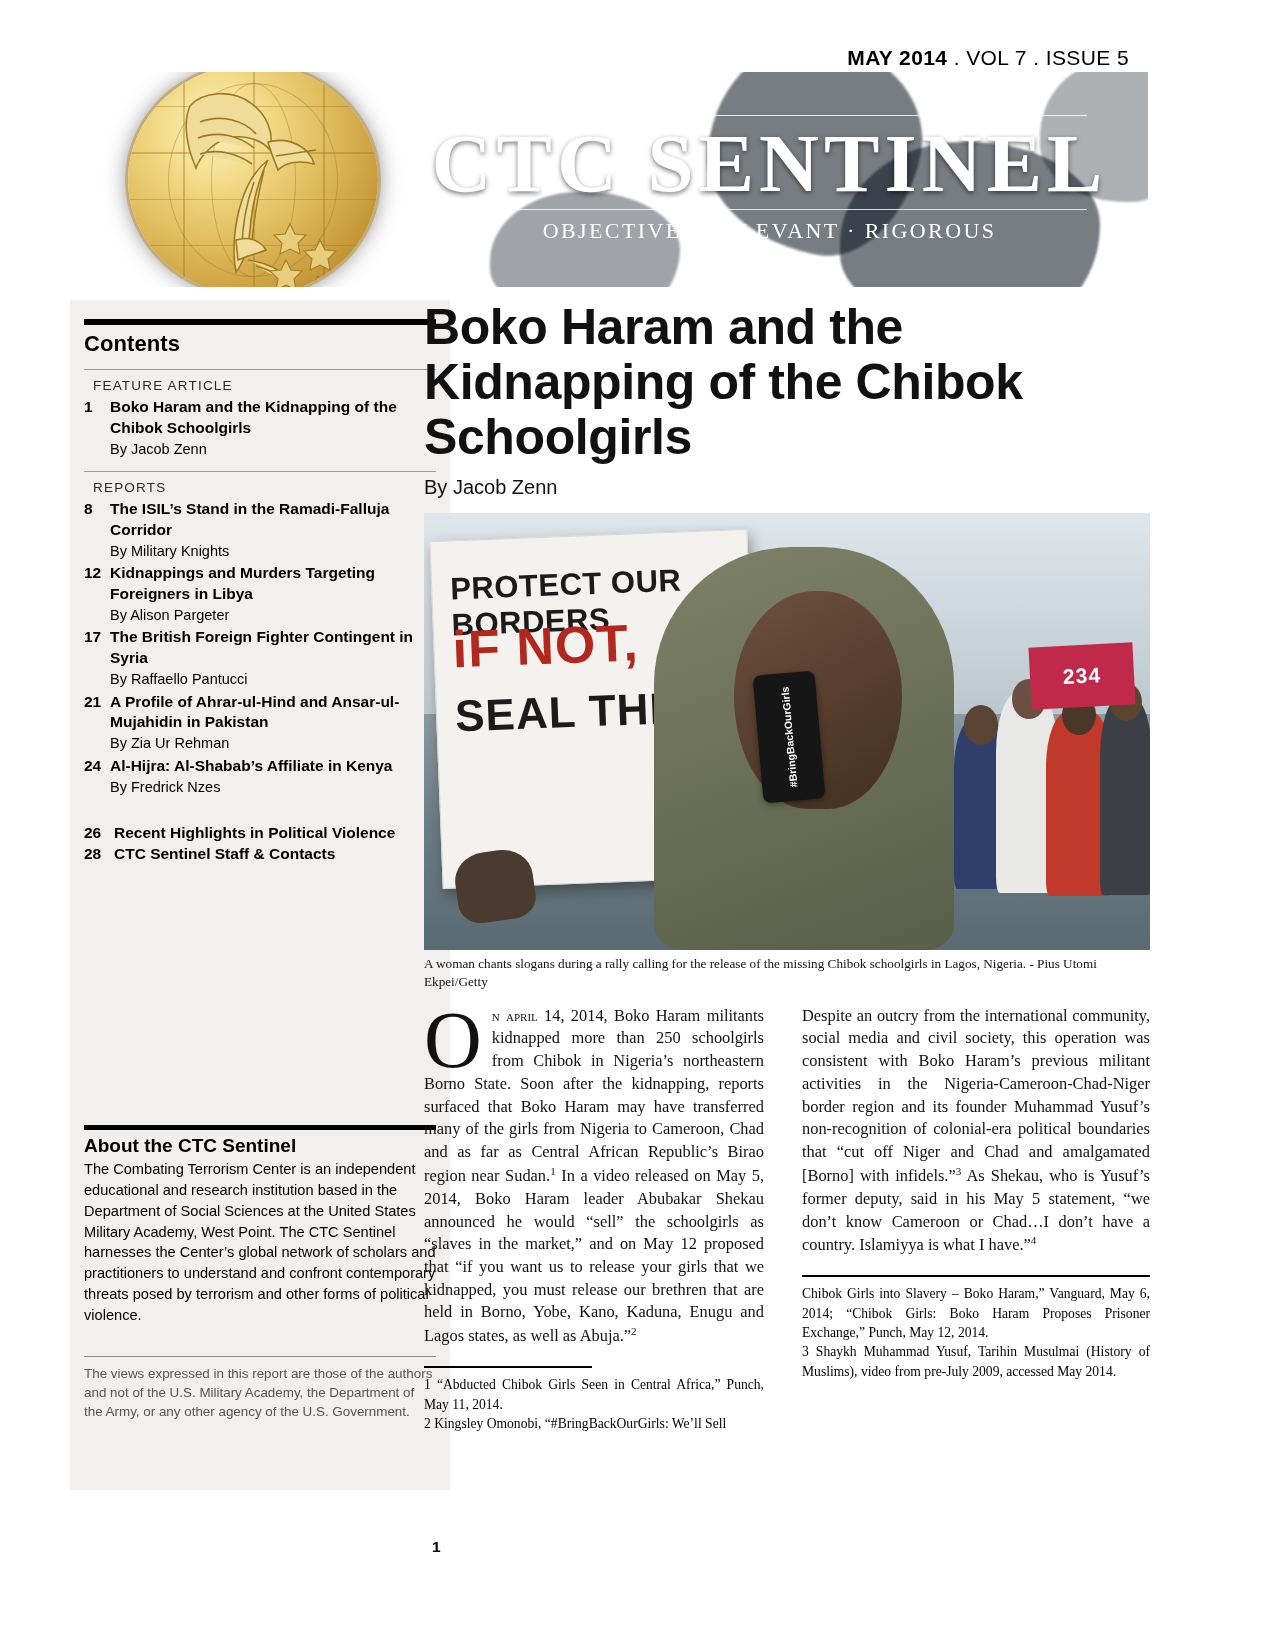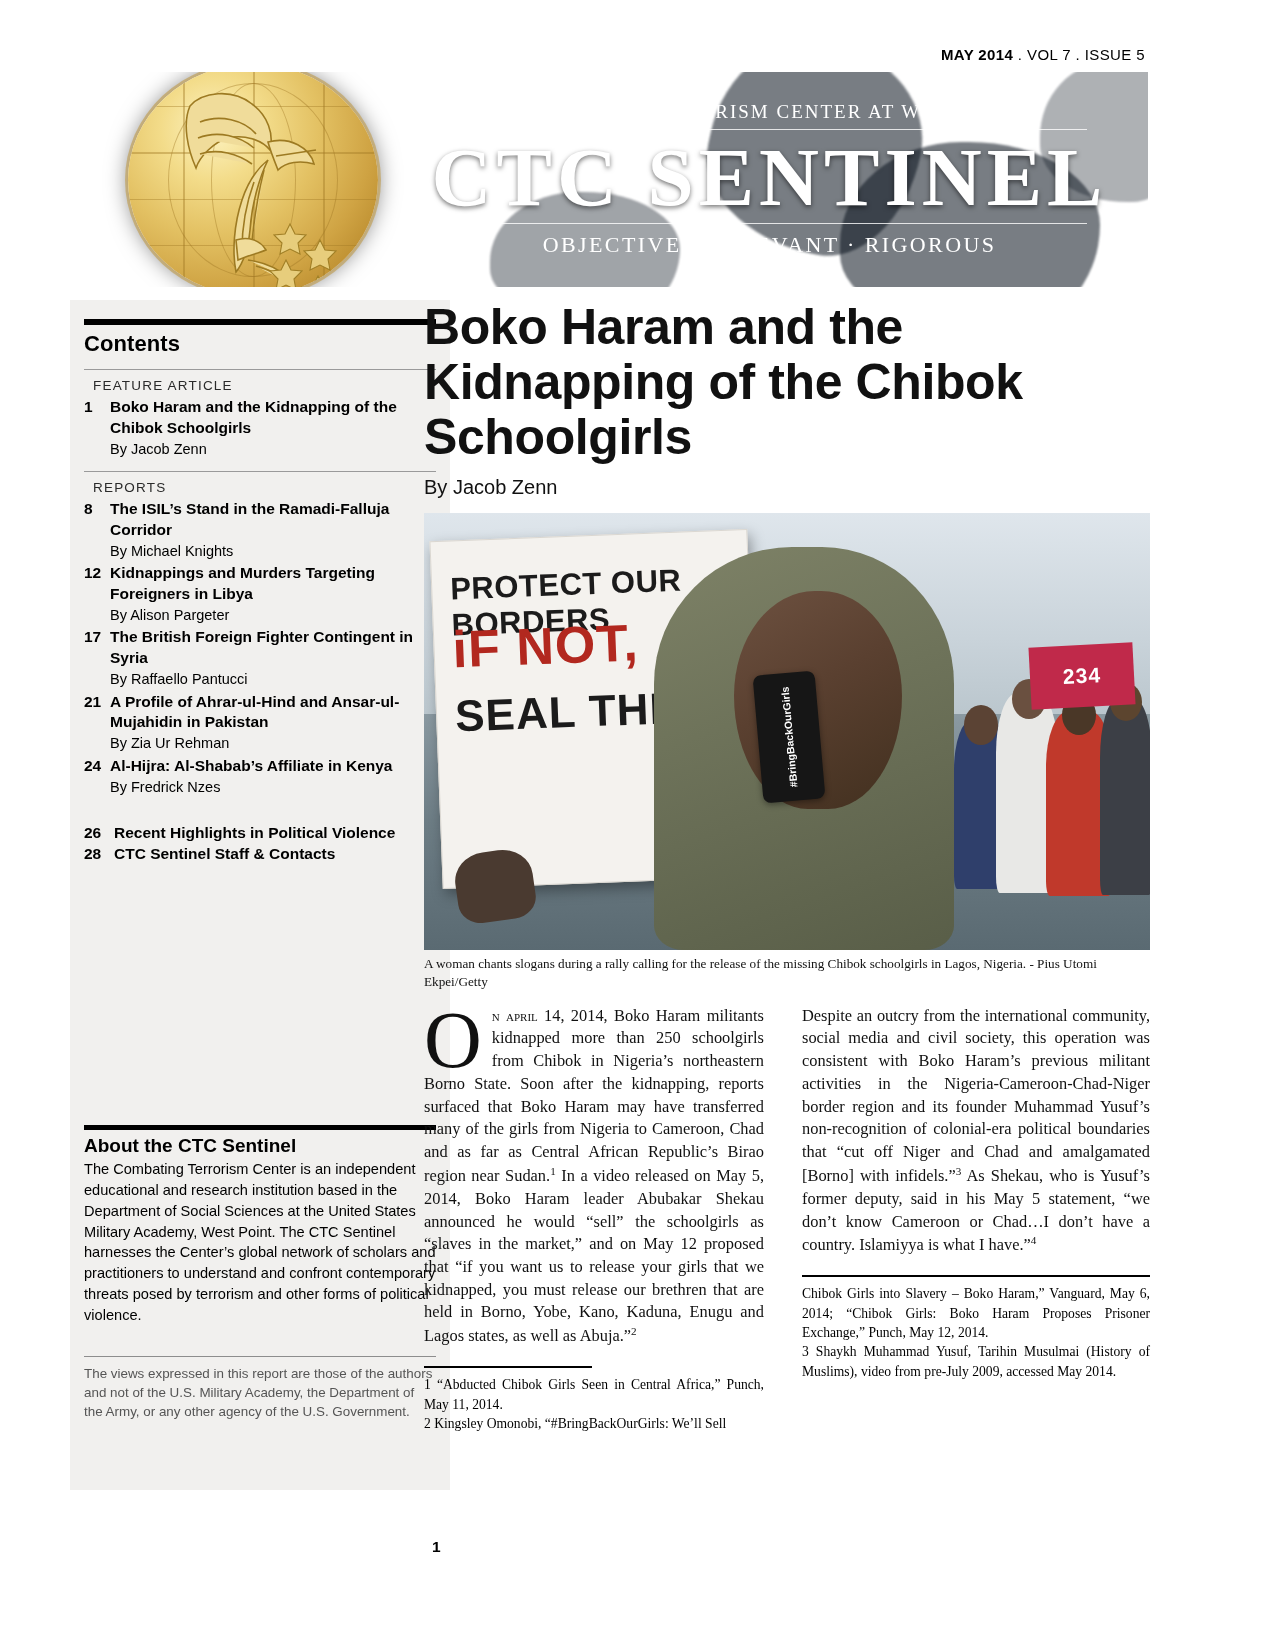--- a/index.html
+++ b/index.html
@@ -8,22 +8,22 @@
     width:1275px; height:1650px;
     background:#ffffff;
     font-family:"Liberation Sans", sans-serif;
     color:#000;
     position:relative;
     overflow:hidden;
   }
 
   
   .issue-line {
-    position:absolute; top:46px; right:130px;
-    font-size:15px; letter-spacing:.4px; color:#000;
+    position:absolute; top:46px; right:146px;
+    font-size:21px; letter-spacing:.4px; color:#000;
   }
   .issue-line b { font-weight:700; }
   .issue-line span.sep { font-weight:400; }
 
   
   .masthead {
     position:absolute; left:70px; top:72px;
     width:1078px; height:215px;
     background:
       radial-gradient(ellipse 620px 260px at 72% 46%, rgba(86,104,126,.55) 0%, rgba(40,52,70,0) 72%),
@@ -242,21 +242,20 @@
       <g fill="#e7cd7c" stroke="#a07f26" stroke-width="1.1">
         <path d="M162 160 l5 10 11 1 -8 8 2 11 -10 -5 -10 5 2 -11 -8 -8 11 -1z"></path>
         <path d="M192 176 l5 10 11 1 -8 8 2 11 -10 -5 -10 5 2 -11 -8 -8 11 -1z"></path>
         <path d="M158 196 l5 10 11 1 -8 8 2 11 -10 -5 -10 5 2 -11 -8 -8 11 -1z"></path>
         <path d="M190 212 l5 10 11 1 -8 8 2 11 -10 -5 -10 5 2 -11 -8 -8 11 -1z"></path>
       </g>
     </svg>
   </div>
 
   <div class="mast-right">
-    <div class="mast-sub-top">COMBATING TERRORISM CENTER AT WEST POINT</div>
     <div class="mast-rule"></div>
     <div class="mast-title">CTC SENTINEL</div>
     <div class="mast-rule"></div>
     <div class="mast-sub-bot">OBJECTIVE  ·  RELEVANT  ·  RIGOROUS</div>
   </div>
 </div>
 
 <div class="sidebar">
   <div class="side-rule-thick"></div>
   <div class="contents-title">Contents</div>
@@ -271,21 +270,21 @@
     </div>
   </div>
 
   <div class="side-rule-thin" style="margin-top:10px"></div>
   <div class="side-kicker">REPORTS</div>
 
   <div class="toc-entry">
     <div class="toc-num">8</div>
     <div class="toc-body">
       <div class="toc-title">The ISIL’s Stand in the Ramadi-Falluja Corridor</div>
-      <div class="toc-author">By Michael Knights</div>
+      <div class="toc-author">By Military Knights</div>
     </div>
   </div>
   <div class="toc-entry">
     <div class="toc-num">12</div>
     <div class="toc-body">
       <div class="toc-title">Kidnappings and Murders Targeting Foreigners in Libya</div>
       <div class="toc-author">By Alison Pargeter</div>
     </div>
   </div>
   <div class="toc-entry">

